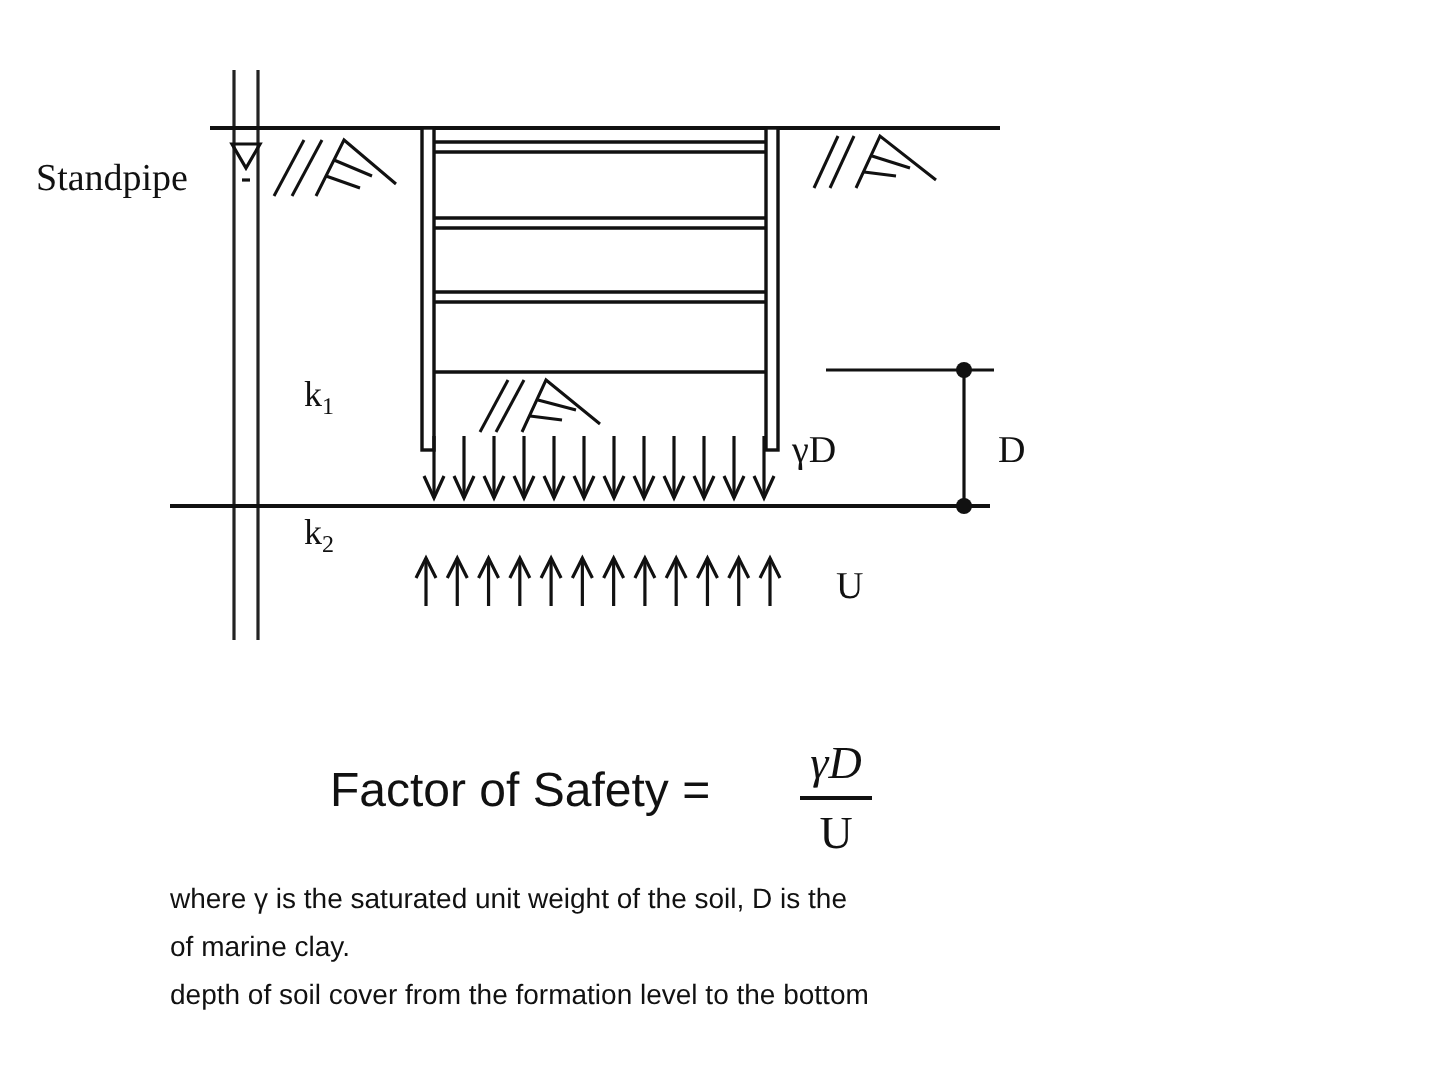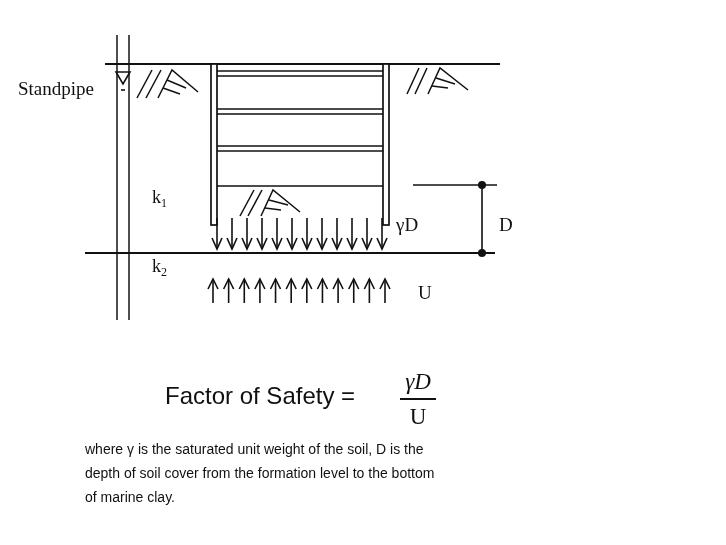--- a/index.html
+++ b/index.html
@@ -207,15 +207,15 @@
   <span class="eq-label">Factor of Safety =</span>
   <span class="frac">
     <span class="num">γD</span>
     <span class="bar"></span>
     <span class="den">U</span>
   </span>
 </div>
 
 <div class="desc">
   <span>where γ is the saturated unit weight of the soil, D is the</span>
+  <span>of marine clay.</span>
   <span>depth of soil cover from the formation level to the bottom</span>
-  <span>of marine clay.</span>
 </div>
 
 </body></html>

